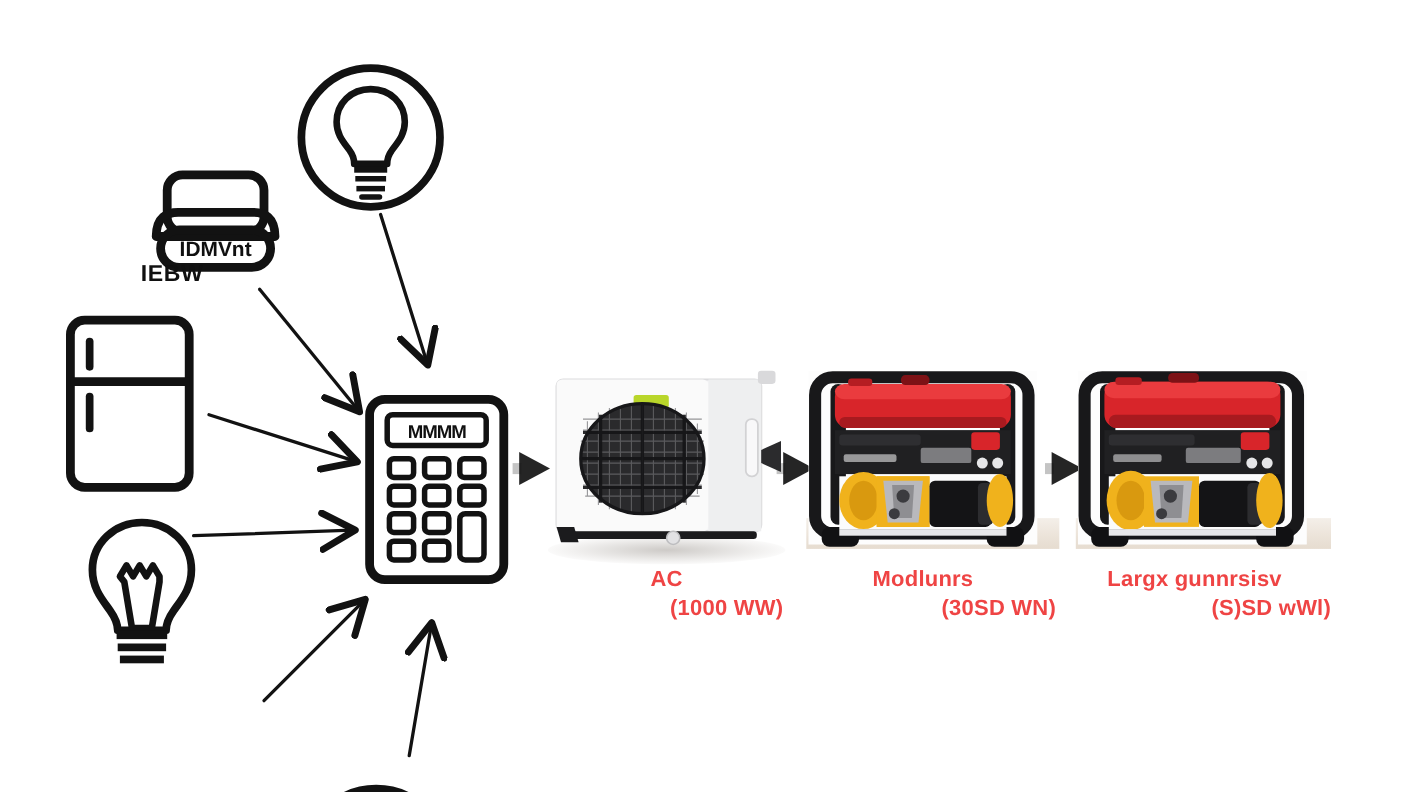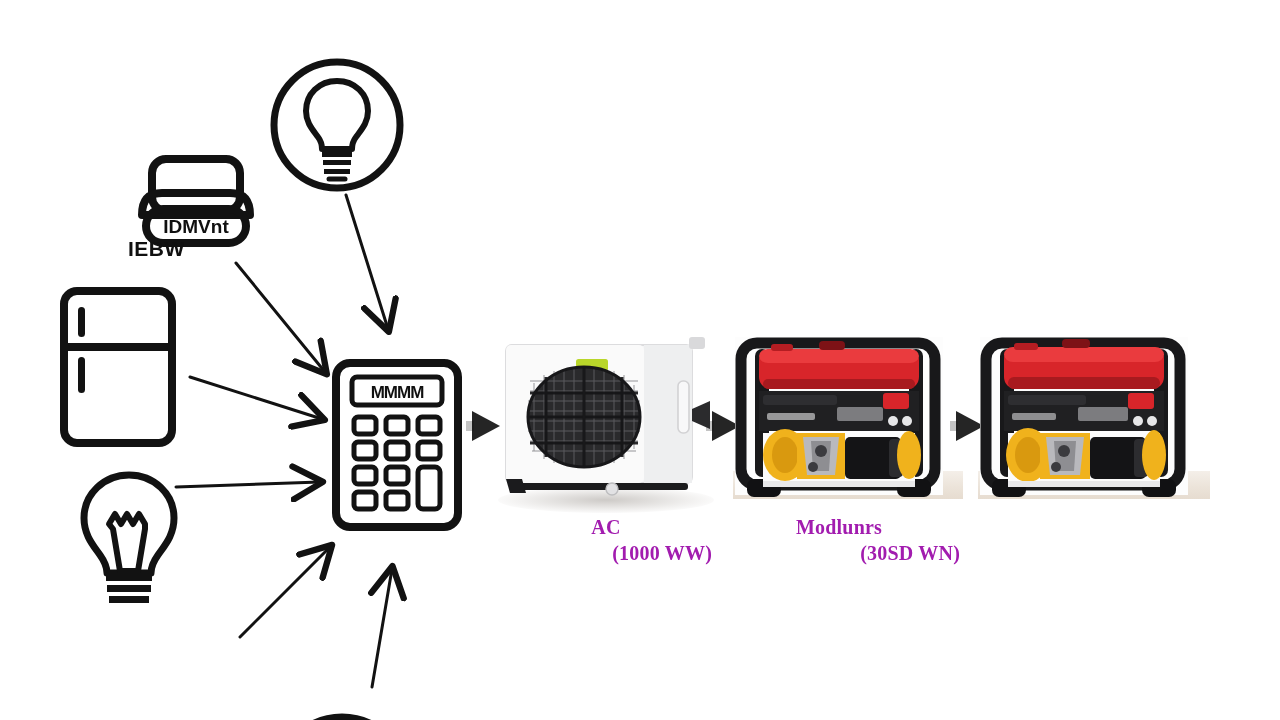--- a/index.html
+++ b/index.html
@@ -1,19 +1,19 @@
 <!DOCTYPE html>
 <html><head>
 <meta charset="utf-8">
 <style>
   html,body{margin:0;padding:0;background:#fff;}
   body{width:1280px;height:720px;overflow:hidden;font-family:"Liberation Sans",sans-serif;}
   #stage{position:relative;width:1280px;height:720px;background:#ffffff;overflow:hidden;margin-top:47px;}
   .node{position:absolute;}
-  .capt{position:absolute;text-align:center;color:#a21caf;font-weight:700;line-height:1.28;font-family:Liberation Serif, serif;}
+  .capt{position:absolute;text-align:center;color:#ef4444;font-weight:700;line-height:1.28;font-family:Liberation Sans, sans-serif;}
   .capt .l1{font-size:20px;letter-spacing:.2px;}
   .capt .l2{font-size:20px;letter-spacing:.2px;text-align:right;}
   svg{display:block;overflow:visible;}
   .ink{stroke:#121212;fill:none;}
   .inkf{fill:#121212;}
   .glyphtext{font-family:"Liberation Sans",sans-serif;font-weight:700;fill:#101010;}
   .ground{position:absolute;background:linear-gradient(180deg,#f4efe9 0%,#ece4da 55%,#e6dcd0 100%);}
   .shadow{position:absolute;border-radius:50%;background:radial-gradient(ellipse at center,rgba(90,80,70,.30) 0%,rgba(120,110,100,.10) 55%,rgba(255,255,255,0) 78%);}
 </style>
 </head>
@@ -260,14 +260,18 @@
       <path d="M68,104 L106,104 L102,142 L72,142 Z" fill="#b9b9bd"></path>
       <path d="M76,108 L98,108 L96,138 L78,138 Z" fill="#8e8e92"></path>
       <circle cx="86" cy="118" r="6" fill="#3b3b3f"></circle>
       <circle cx="78" cy="134" r="5" fill="#3b3b3f"></circle>
       <rect x="112" y="104" width="56" height="42" rx="5" fill="#141416"></rect>
       <rect x="156" y="106" width="14" height="38" rx="4" fill="#2c2c2f"></rect>
       <ellipse cx="176" cy="122" rx="12" ry="25" fill="#f0b21c"></ellipse>
       <rect x="30" y="148" width="152" height="6" fill="#e8e8ea"></rect>
     </svg>
   </div>
+  <div class="capt" style="left:962px;top:468px;width:248px;">
+    <div class="l1">Largx gunnrsisv</div>
+    <div class="l2">(S)SD wWl)</div>
+  </div>
 
 </div>
 
 </body></html>

